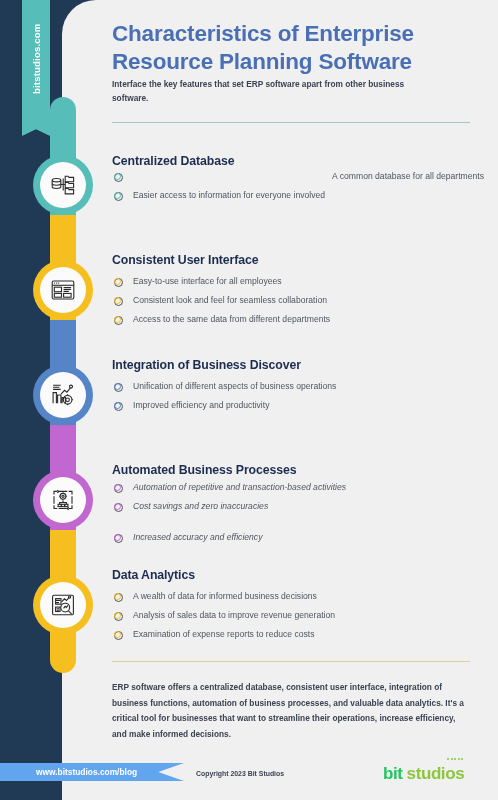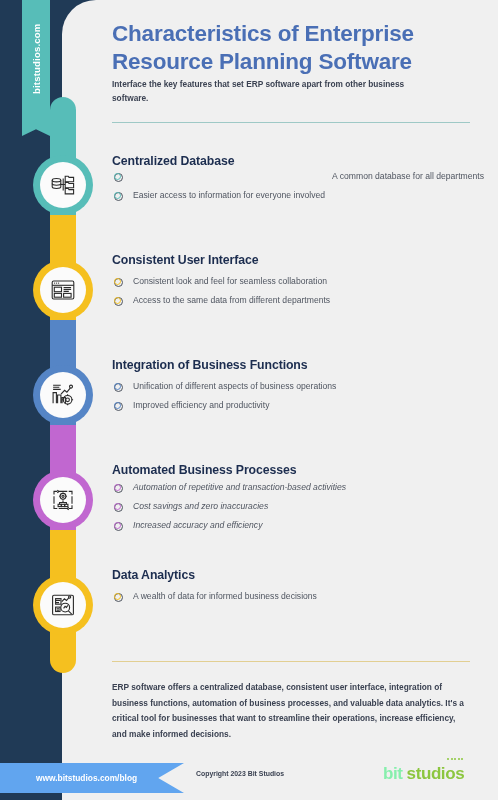--- a/index.html
+++ b/index.html
@@ -166,21 +166,21 @@
     color:#3b4252;
     font-size:8.3px;
     font-weight:700;
     line-height:1.88;
   }
 
   
   .foot-ribbon{
     position:absolute;
     left:0; top:763px;
-    width:184px; height:30px;
+    width:184px; height:18px;
     background:#61A5EF;
     clip-path:polygon(0 0, 100% 0, 86% 50%, 100% 100%, 0 100%);
     display:flex; align-items:center;
   }
   .foot-ribbon span{
     padding-left:36px;
     color:#ffffff;
     font-size:8.4px;
     font-weight:700;
   }
@@ -191,21 +191,21 @@
     font-size:6.9px;
     font-weight:700;
   }
   .logo{
     position:absolute;
     left:383px; top:764px;
     display:flex; align-items:baseline;
     font-size:17px; font-weight:700;
     letter-spacing:-0.4px;
   }
-  .logo .bit{ color:#86efac; }
+  .logo .bit{ color:#22c55e; }
   .logo .studios{ color:#8cc63f; margin-left:4px; position:relative; }
   .logo-dots{
     position:absolute;
     right:1px; top:-6px;
     display:flex; gap:1.6px;
   }
   .logo-dots i{
     width:1.9px; height:1.9px; border-radius:50%;
     background:#8cc63f; display:block;
   }
@@ -306,37 +306,40 @@
       </div>
     </div>
   <div id="sections-layer">
       <div class="sec-title" style="top: 154px;">Centralized Database</div>
       <div class="bullets" style="top: 167px;">
         <div class="bullet" style="color: rgb(79, 85, 96); text-align: right;">A common database for all departments<span style="position: absolute; left: 2px; top: 6px; width: 7px; height: 7px; border-radius: 50%; border: 1.4px solid rgb(87, 189, 184);"></span></div>
         <div class="bullet" style="color: rgb(79, 85, 96);">Easier access to information for everyone involved<span style="position: absolute; left: 2px; top: 6px; width: 7px; height: 7px; border-radius: 50%; border: 1.4px solid rgb(87, 189, 184);"></span></div>
       </div>
       <div class="sec-title" style="top: 253px;">Consistent User Interface</div>
       <div class="bullets" style="top: 272px;">
+        <div class="bullet" style="color: rgb(79, 85, 96);">Easy-to-use interface for all employees<span style="position: absolute; left: 2px; top: 6px; width: 7px; height: 7px; border-radius: 50%; border: 1.4px solid rgb(245, 192, 31);"></span></div>
         <div class="bullet" style="color: rgb(79, 85, 96);">Consistent look and feel for seamless collaboration<span style="position: absolute; left: 2px; top: 6px; width: 7px; height: 7px; border-radius: 50%; border: 1.4px solid rgb(245, 192, 31);"></span></div>
         <div class="bullet" style="color: rgb(79, 85, 96);">Access to the same data from different departments<span style="position: absolute; left: 2px; top: 6px; width: 7px; height: 7px; border-radius: 50%; border: 1.4px solid rgb(245, 192, 31);"></span></div>
       </div>
-      <div class="sec-title" style="top: 358px;">Integration of Business Functions</div>
+      <div class="sec-title" style="top: 358px;">Integration of Business Discover</div>
       <div class="bullets" style="top: 377px;">
         <div class="bullet" style="color: rgb(79, 85, 96);">Unification of different aspects of business operations<span style="position: absolute; left: 2px; top: 6px; width: 7px; height: 7px; border-radius: 50%; border: 1.4px solid rgb(85, 133, 198);"></span></div>
         <div class="bullet" style="color: rgb(79, 85, 96);">Improved efficiency and productivity<span style="position: absolute; left: 2px; top: 6px; width: 7px; height: 7px; border-radius: 50%; border: 1.4px solid rgb(85, 133, 198);"></span></div>
       </div>
       <div class="sec-title" style="top: 463px; text-align: center;">Automated Business Processes</div>
       <div class="bullets" style="top: 478px; font-style: italic;">
         <div class="bullet" style="color: rgb(79, 85, 96);">Automation of repetitive and transaction-based activities<span style="position: absolute; left: 2px; top: 6px; width: 7px; height: 7px; border-radius: 50%; border: 1.4px solid rgb(193, 103, 208);"></span></div>
         <div class="bullet" style="color: rgb(79, 85, 96);">Cost savings and zero inaccuracies<span style="position: absolute; left: 2px; top: 6px; width: 7px; height: 7px; border-radius: 50%; border: 1.4px solid rgb(193, 103, 208);"></span></div>
-        <div class="bullet" style="color: rgb(79, 85, 96);">Increased accuracy and efficiency<span style="position: absolute; left: 2px; top: 6px; width: 7px; height: 7px; border-radius: 50%; border: 1.4px solid rgb(193, 103, 208);"></span></div>
+        <div class="bullet" style="color: rgb(79, 85, 96); margin-top: 12px;">Increased accuracy and efficiency<span style="position: absolute; left: 2px; top: 6px; width: 7px; height: 7px; border-radius: 50%; border: 1.4px solid rgb(193, 103, 208);"></span></div>
       </div>
       <div class="sec-title" style="top: 568px;">Data Analytics</div>
       <div class="bullets" style="top: 587px;">
         <div class="bullet" style="color: rgb(79, 85, 96);">A wealth of data for informed business decisions<span style="position: absolute; left: 2px; top: 6px; width: 7px; height: 7px; border-radius: 50%; border: 1.4px solid rgb(245, 192, 31);"></span></div>
+        <div class="bullet" style="color: rgb(79, 85, 96);">Analysis of sales data to improve revenue generation<span style="position: absolute; left: 2px; top: 6px; width: 7px; height: 7px; border-radius: 50%; border: 1.4px solid rgb(245, 192, 31);"></span></div>
+        <div class="bullet" style="color: rgb(79, 85, 96);">Examination of expense reports to reduce costs<span style="position: absolute; left: 2px; top: 6px; width: 7px; height: 7px; border-radius: 50%; border: 1.4px solid rgb(245, 192, 31);"></span></div>
       </div>
     </div>
 
   <div class="title">Characteristics of Enterprise Resource Planning Software</div>
   <div class="subtitle">Interface the key features that set ERP software apart from other business software.</div>
   <div class="hr-top"></div>
 
   <div class="hr-bot"></div>
   <div class="conclusion">ERP software offers a centralized database, consistent user interface, integration of business functions, automation of business processes, and valuable data analytics. It's a critical tool for businesses that want to streamline their operations, increase efficiency, and make informed decisions.</div>
 

